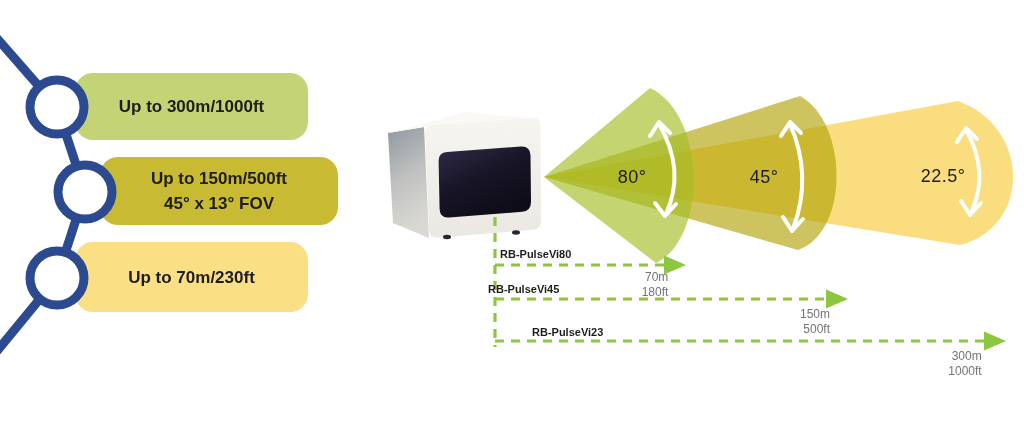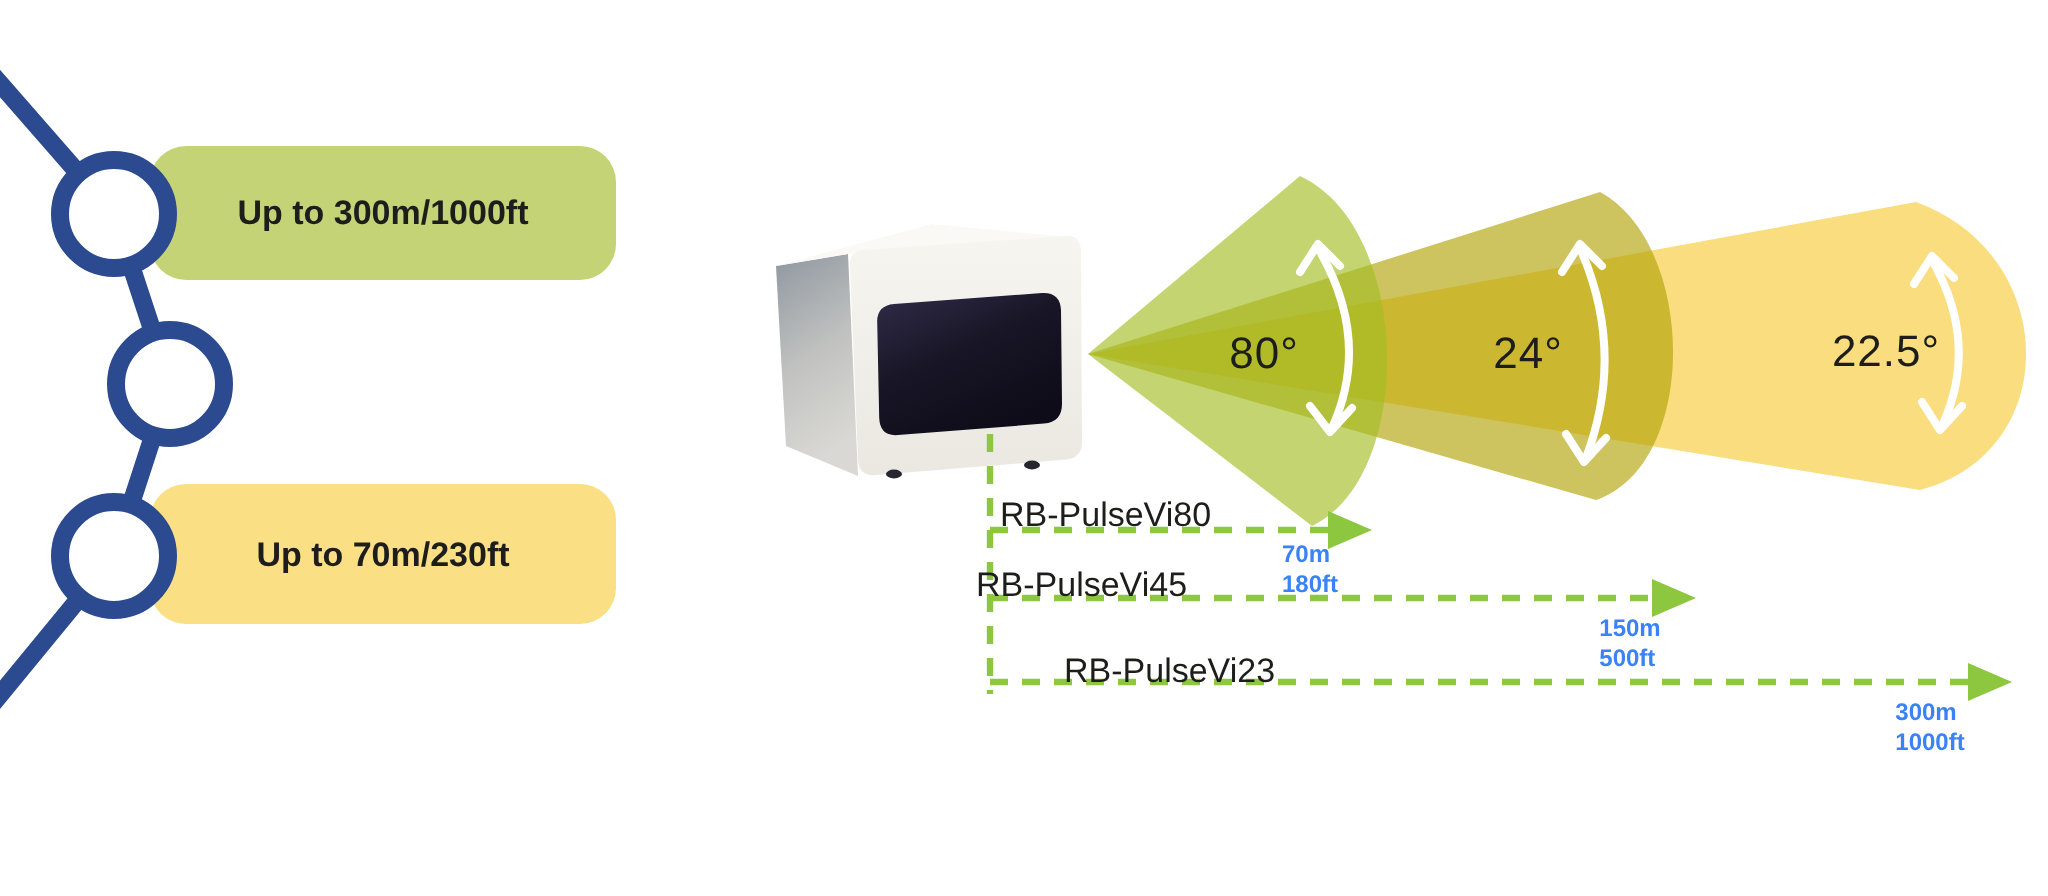--- a/index.html
+++ b/index.html
@@ -8,37 +8,41 @@
     font-family:"Liberation Sans", sans-serif;color:#1d1d1b;
   }
   .layer{position:absolute;left:0;top:0;}
   .badge{
     position:absolute;border-radius:18px;display:flex;flex-direction:column;
     align-items:center;justify-content:center;text-align:center;
     font-size:17px;font-weight:bold;line-height:25px;color:#1d1d1b;
   }
   .cone-label{
     position:absolute;transform:translate(-50%,-50%);
-    font-size:22px;font-weight:500;letter-spacing:0.5px;color:#1d1d1b;white-space:nowrap;
+    font-size:18px;font-weight:500;letter-spacing:0.5px;color:#1d1d1b;white-space:nowrap;
   }
   .model-label{
-    position:absolute;font-size:17px;font-weight:normal;color:#1d1d1b;white-space:nowrap;
+    position:absolute;font-size:11px;font-weight:bold;color:#1d1d1b;white-space:nowrap;
   }
   .dist-label{
-    position:absolute;transform:translateX(-50%);text-align:left;
-    font-size:12px;font-weight:bold;line-height:14.5px;color:#3b82f6;white-space:nowrap;
+    position:absolute;transform:translateX(-50%);text-align:right;
+    font-size:12px;font-weight:normal;line-height:14.5px;color:#737373;white-space:nowrap;
   }
 </style>
 </head>
 <body>
 
 <div class="stage">
 
   <div class="badge" style="left: 75px; top: 73px; width: 233px; height: 67px; background-color: rgb(197, 211, 119); gap: 23px;">
     <div>Up to 300m/1000ft</div>
+  </div>
+  <div class="badge" style="left: 100px; top: 157px; width: 238px; height: 68px; background-color: rgb(201, 186, 51);">
+    <div>Up to 150m/500ft</div>
+    <div>45° x 13° FOV</div>
   </div>
   <div class="badge" style="left: 75px; top: 242px; width: 233px; height: 70px; background-color: rgb(251, 223, 133); text-align: right;">
     <div>Up to 70m/230ft</div>
   </div>
 
   <svg class="layer" width="1024" height="448" viewBox="0 0 1024 448">
     <defs>
       <linearGradient id="gLeft" x1="0" y1="0" x2="0.25" y2="1">
         <stop offset="0" stop-color="#8f97a0"></stop>
         <stop offset="0.55" stop-color="#c2c3c1"></stop>
@@ -104,21 +108,21 @@
         <polygon points="848,299 826,289.5 826,308.5" stroke="none"></polygon>
       </g>
       <g>
         <line x1="495" y1="341" x2="984" y2="341" stroke-dasharray="9 7"></line>
         <polygon points="1006,341 984,331.5 984,350.5" stroke="none"></polygon>
       </g>
     </g>
   </svg>
 
   <div class="cone-label" style="left:632px;top:177px">80°</div>
-  <div class="cone-label" style="left:764px;top:177px">24°</div>
+  <div class="cone-label" style="left:764px;top:177px">45°</div>
   <div class="cone-label" style="left:943px;top:176px">22.5°</div>
 
   <div class="model-label" style="left:500px;top:248px">RB-PulseVi80</div>
   <div class="model-label" style="left:488px;top:283px">RB-PulseVi45</div>
   <div class="model-label" style="left:532px;top:326px">RB-PulseVi23</div>
 
   <div class="dist-label" style="left:655px;top:270px">
     <div>70m</div>
     <div>180ft</div>
   </div>

